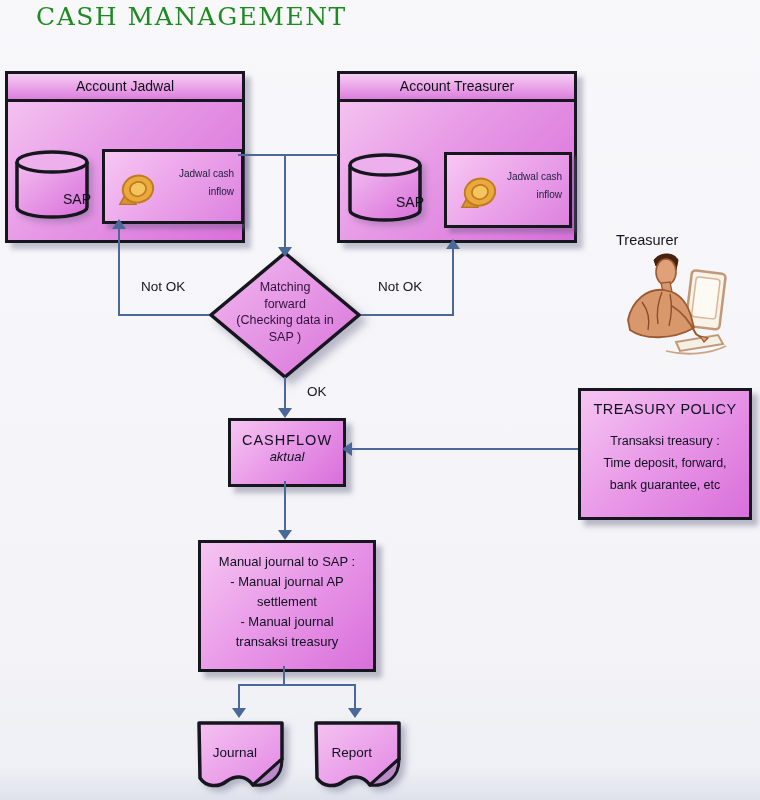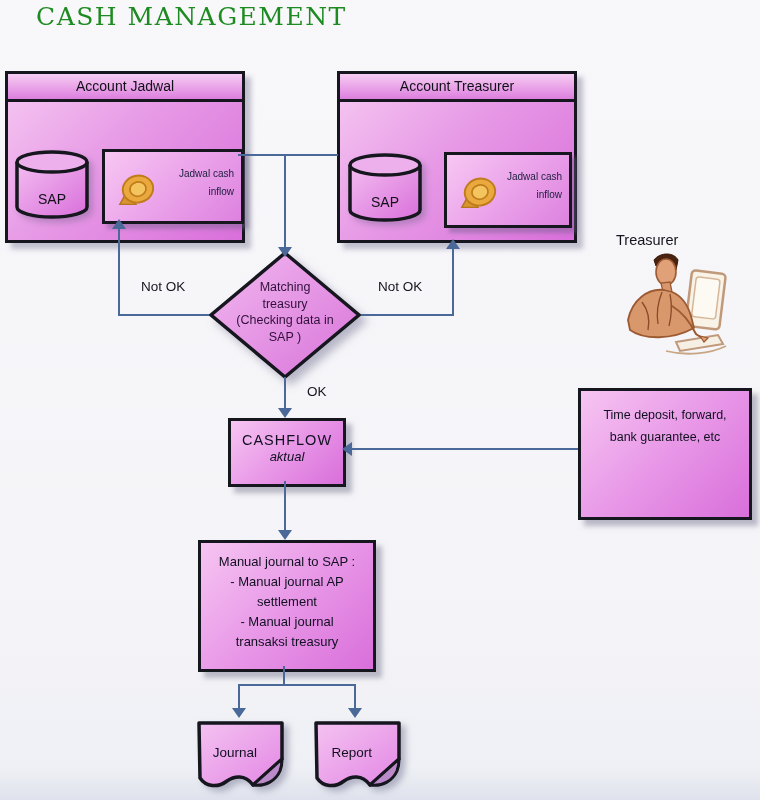--- a/index.html
+++ b/index.html
@@ -20,21 +20,21 @@
   
   .panel{border:3px solid var(--box_border);
     background:linear-gradient(135deg,#f6c9f2 0%,#e79ae6 45%,#d96fdb 100%);
     box-shadow:6px 6px 5px rgba(125,125,150,.45);z-index:1;}
   .panel-header{height:25px;line-height:25px;text-align:center;font-size:14px;color:#101018;
     border-bottom:3px solid var(--box_border);
     background:linear-gradient(180deg,#f6cdf2 0%,#e9a2e8 55%,#dc7fdd 100%);}
 
   
   .cyl-wrap{width:78px;height:72px;z-index:2;}
-  .cyl-label{position:absolute;left:0;top:42px;width:100%;text-align:center;font-size:14px;color:#101018;}
+  .cyl-label{position:absolute;left:0;top:42px;width:100%;text-align:right;font-size:14px;color:#101018;}
 
   
   .jadwal{border:3px solid var(--box_border);
     background:linear-gradient(135deg,#f7c7f3 0%,#eba3ea 50%,#dd82df 100%);
     box-shadow:5px 5px 4px rgba(110,95,135,.45);z-index:2;}
   .jadwal-text{position:absolute;right:7px;top:13px;text-align:right;font-size:10px;
     line-height:18px;color:#1c1c3c;}
   .coin{position:absolute;left:8px;top:16px;width:48px;height:44px;}
 
   
@@ -134,21 +134,21 @@
     <defs>
       <linearGradient id="diag" x1="0" y1="0" x2="1" y2="1">
         <stop offset="0" stop-color="#f2b8ef"></stop>
           <stop offset="1" stop-color="#d873da"></stop>
       </linearGradient>
     </defs>
     <polygon points="78,3 152,65 78,127 4,65" fill="url(#diag)" stroke="#16161f" stroke-width="3.5" stroke-linejoin="miter"></polygon>
   </svg>
   <div class="abs diamond-text">
     <span>Matching</span><br>
-    <span>treasury</span><br>
+    <span>forward</span><br>
     <span>(Checking data in</span><br>
     <span>SAP )</span>
   </div>
 
   <div class="abs flow-label" style="left:141px;top:279px;width:58px;">Not OK</div>
   <div class="abs line-h" style="left:119px;top:314px;width:90px;"></div>
   <div class="abs line-v" style="left:118px;top:228px;height:88px;"></div>
   <div class="abs ah ah-up" style="left:112px;top:219px;"></div>
 
   <div class="abs flow-label" style="left:378px;top:279px;width:58px;">Not OK</div>
@@ -161,21 +161,23 @@
   <div class="abs flow-label" style="left:307px;top:384px;">OK</div>
 
   <div class="abs pbox" style="left:228px;top:418px;width:112px;height:63px;border-width:3.5px;">
     <span class="cashflow-title">CASHFLOW</span>
     <span class="cashflow-sub">aktual</span>
   </div>
 
   <div class="abs line-h" style="left:351px;top:448px;width:227px;"></div>
   <div class="abs ah ah-left" style="left:342px;top:442px;"></div>
   <div class="abs pbox" style="left:578px;top:388px;width:168px;height:126px;">
+    <span class="tp-title">TREASURY POLICY</span>
     <div class="tp-body">
+      <span class="tp-line">Transaksi treasury :</span>
       <span class="tp-line">Time deposit, forward,</span>
       <span class="tp-line">bank guarantee, etc</span>
     </div>
   </div>
 
   <div class="abs treasurer-label" style="left:616px;top:232px;">Treasurer</div>
   <svg class="abs" style="left:606px;top:250px;" width="128" height="112" viewBox="0 0 128 112">
 
     <g transform="rotate(7 100 55)">
       <rect x="82" y="22" width="34" height="56" rx="4" fill="#f8f2e7" stroke="#c0997a" stroke-width="2.5"></rect>

